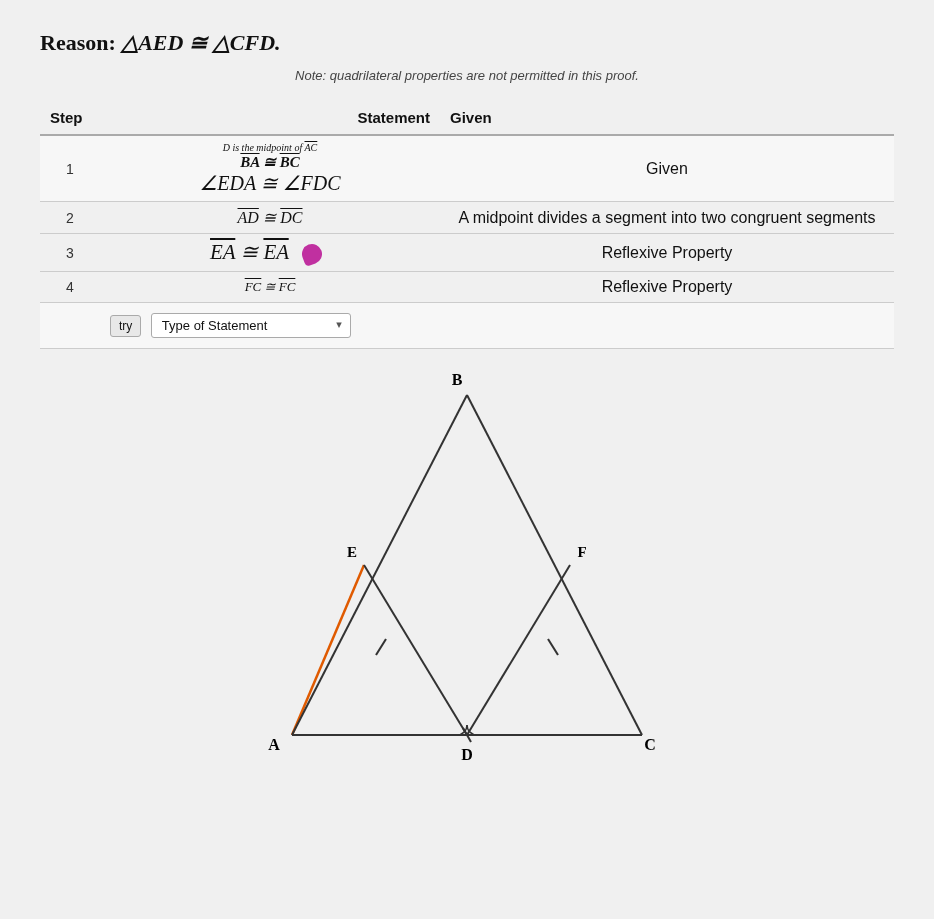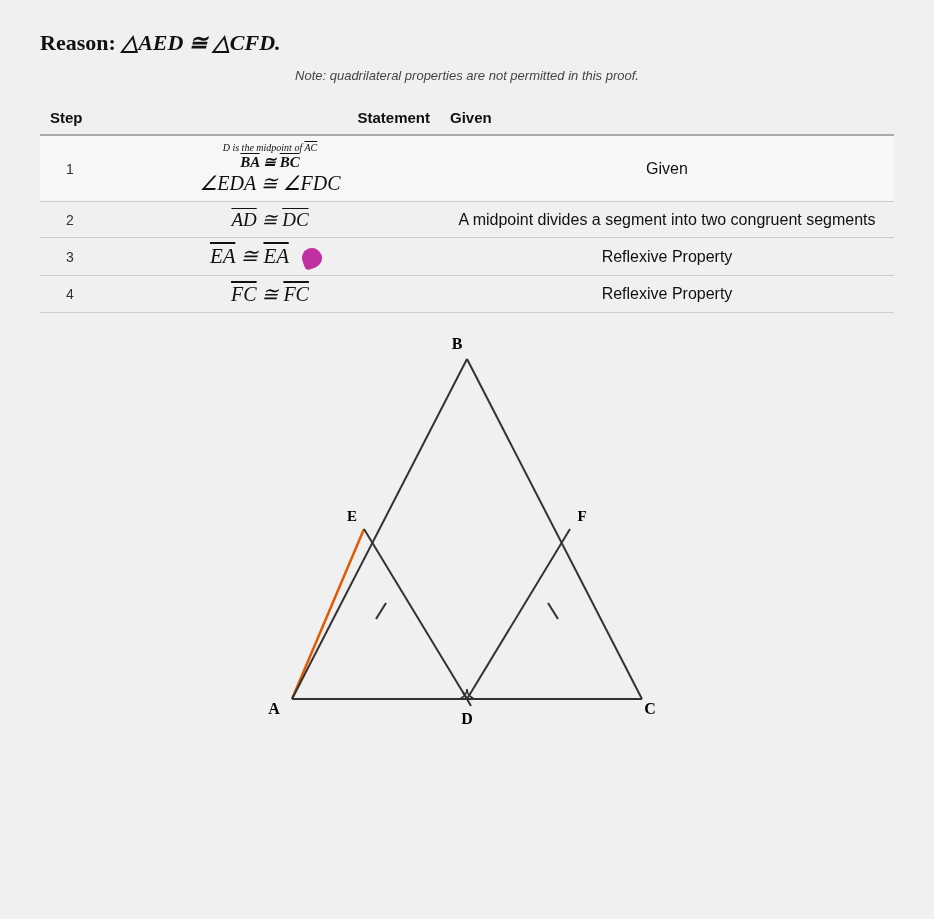--- a/index.html
+++ b/index.html
@@ -155,43 +155,51 @@
           </div>
           <div style="font-style:italic; font-size:20px;">
             ∠EDA ≅ ∠FDC
           </div>
         </td>
         <td class="reason-cell">Given</td>
       </tr>
 
       <tr>
         <td class="step-cell">2</td>
-        <td class="statement-cell" style="font-style:italic; font-size:19px;">
+        <td class="statement-cell" style="font-style:italic; font-size:16px;">
           <span class="overline">AD</span> ≅ <span class="overline">DC</span>
         </td>
         <td class="reason-cell">A midpoint divides a segment into two congruent segments</td>
       </tr>
 
       <tr>
         <td class="step-cell">3</td>
         <td class="statement-cell" style="font-style:italic; font-size:21px;">
           <span class="overline">EA</span> ≅ <span class="overline">EA</span>
           <span class="puppy-icon"></span>
         </td>
         <td class="reason-cell">Reflexive Property</td>
       </tr>
 
       <tr>
         <td class="step-cell">4</td>
-        <td class="statement-cell" style="font-style:italic; font-size:20px;font-family:Liberation Serif, serif;">
+        <td class="statement-cell" style="font-style:italic; font-size:13px;font-family:Liberation Serif, serif;">
           <span class="overline">FC</span> ≅ <span class="overline">FC</span>
         </td>
         <td class="reason-cell">Reflexive Property</td>
       </tr>
 
+      <tr class="try-row">
+        <td></td>
+        <td style="text-align:left;">
+          <span class="try-btn">try</span>
+          <span class="type-dropdown">Type of Statement</span>
+        </td>
+        <td></td>
+      </tr>
     </tbody>
   </table>
 
   <div class="diagram-area">
     <svg width="430" height="400" viewBox="0 0 430 400">
 
       <line x1="40" y1="370" x2="112" y2="200" stroke="#e05a00" stroke-width="2.5"></line>
 
       <line x1="40" y1="370" x2="215" y2="30" stroke="#333" stroke-width="2"></line>
       <line x1="215" y1="30" x2="390" y2="370" stroke="#333" stroke-width="2"></line>

